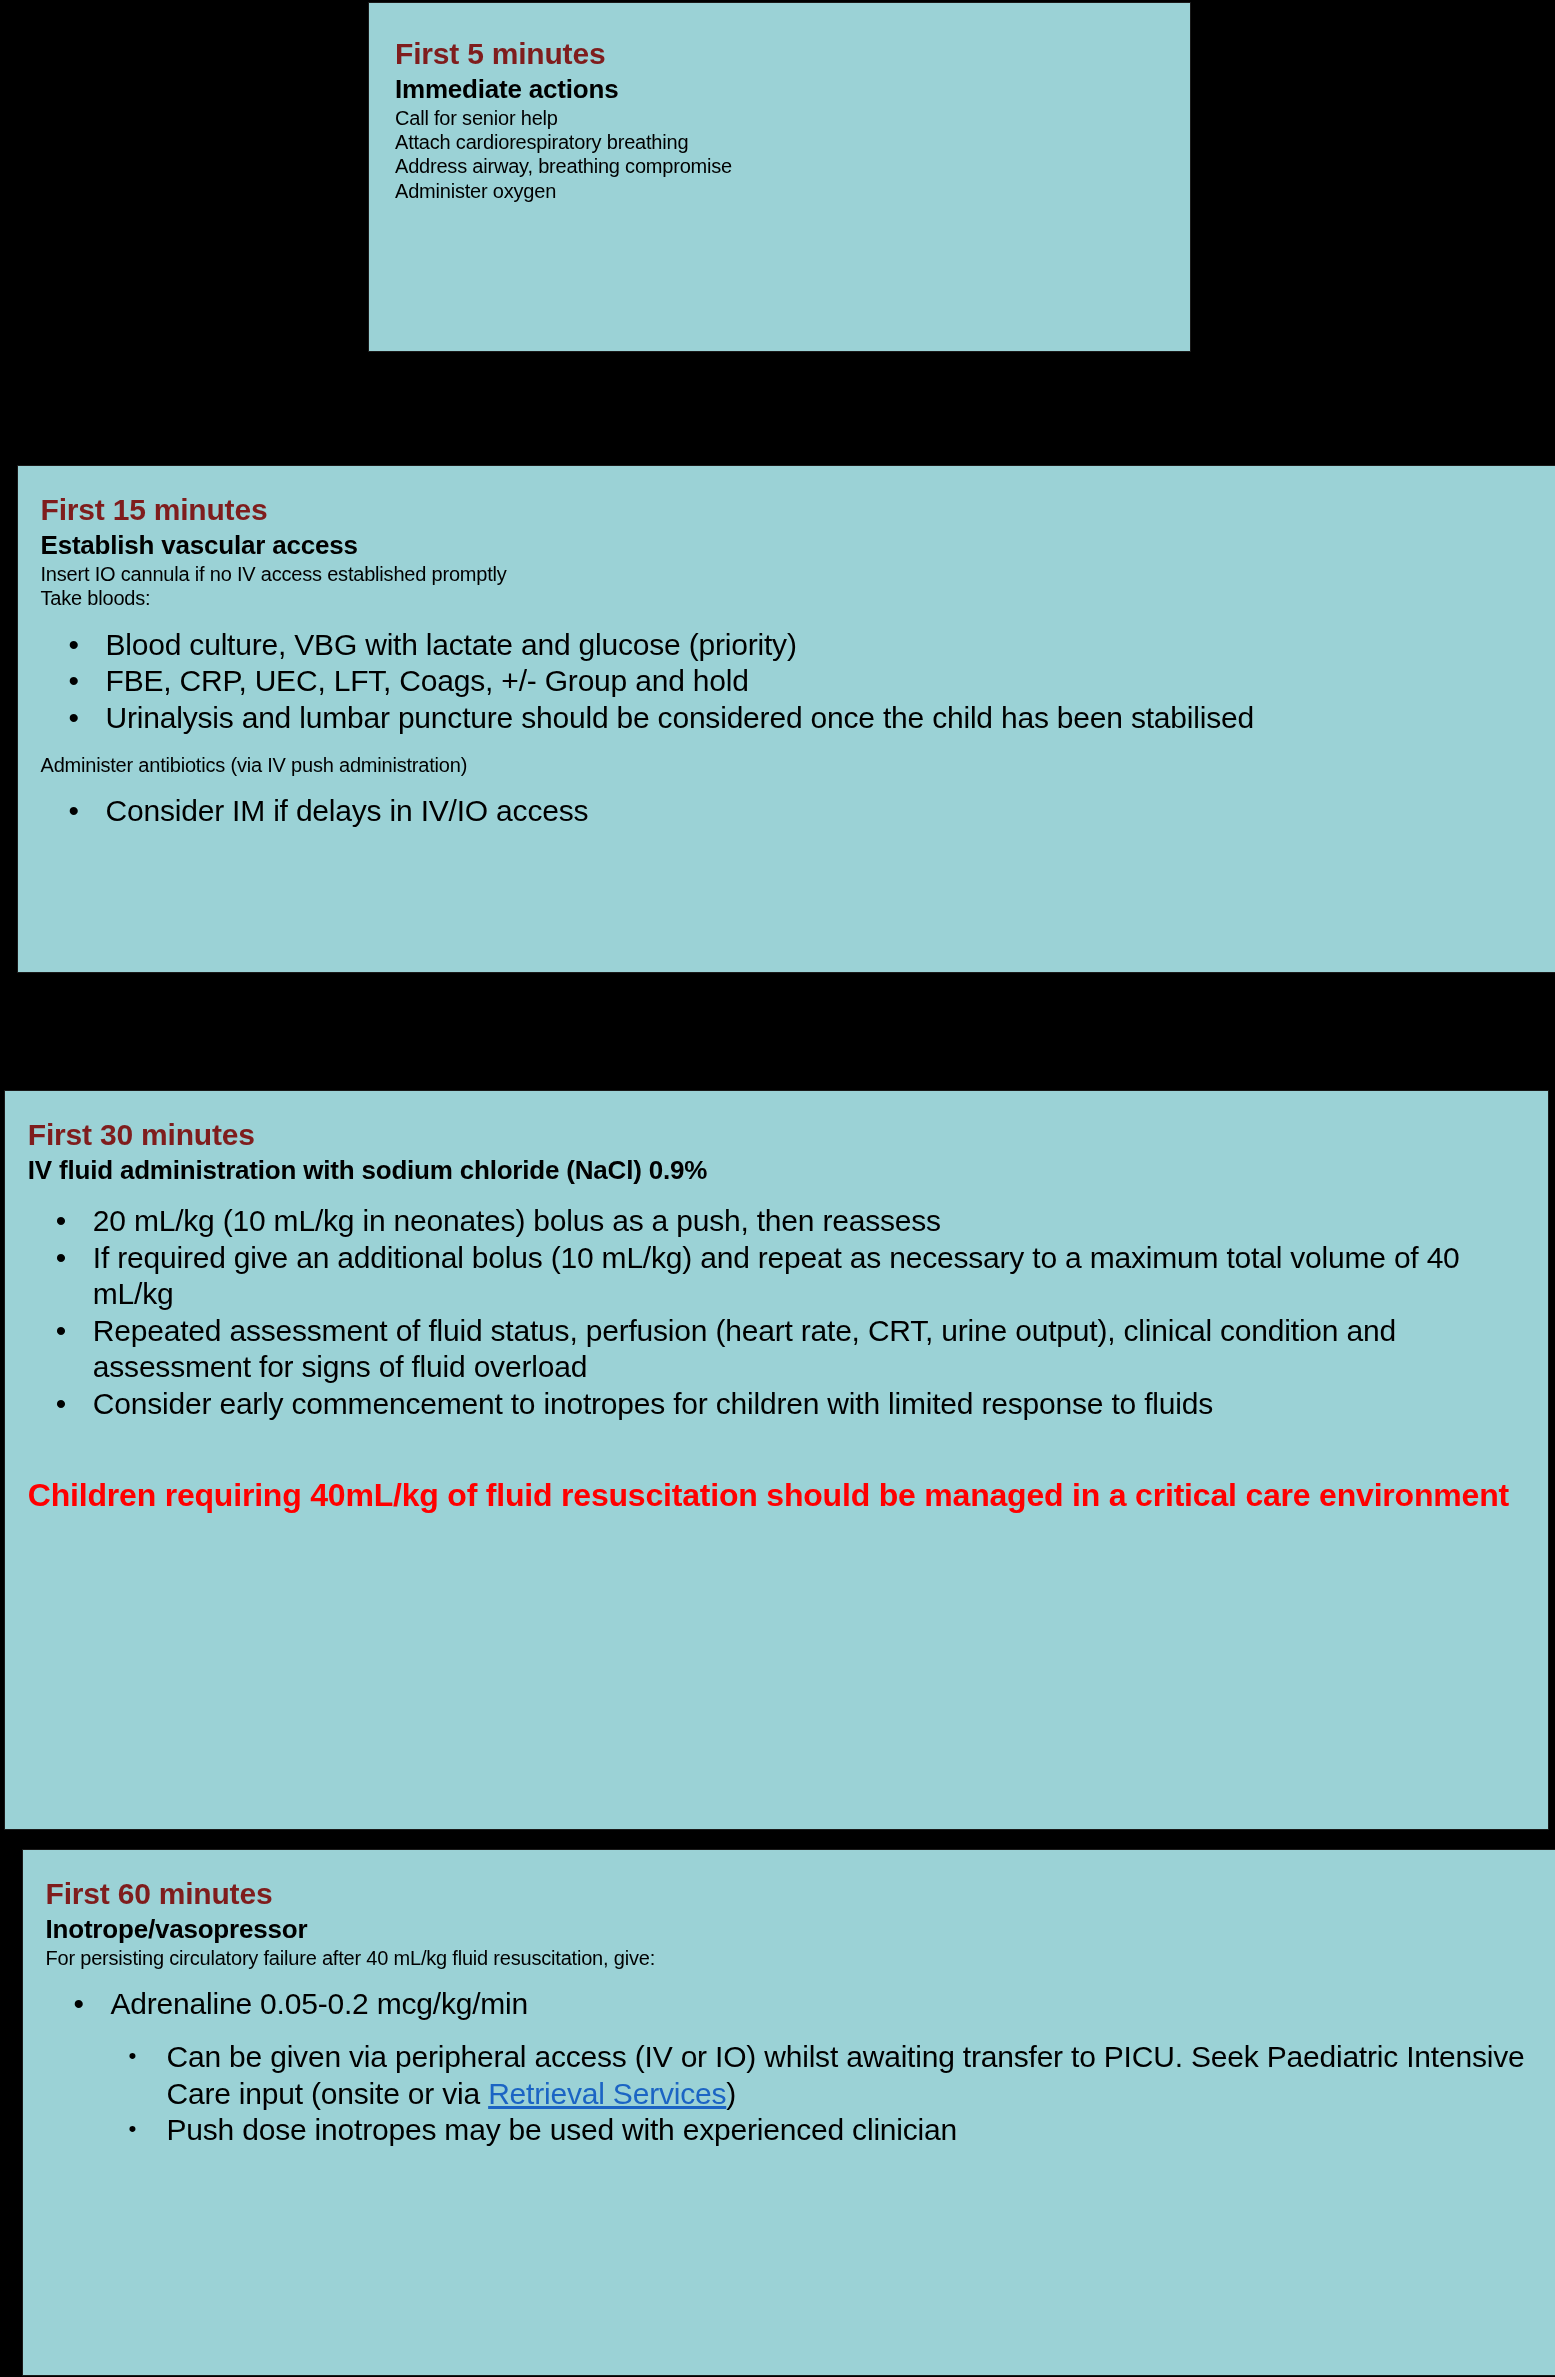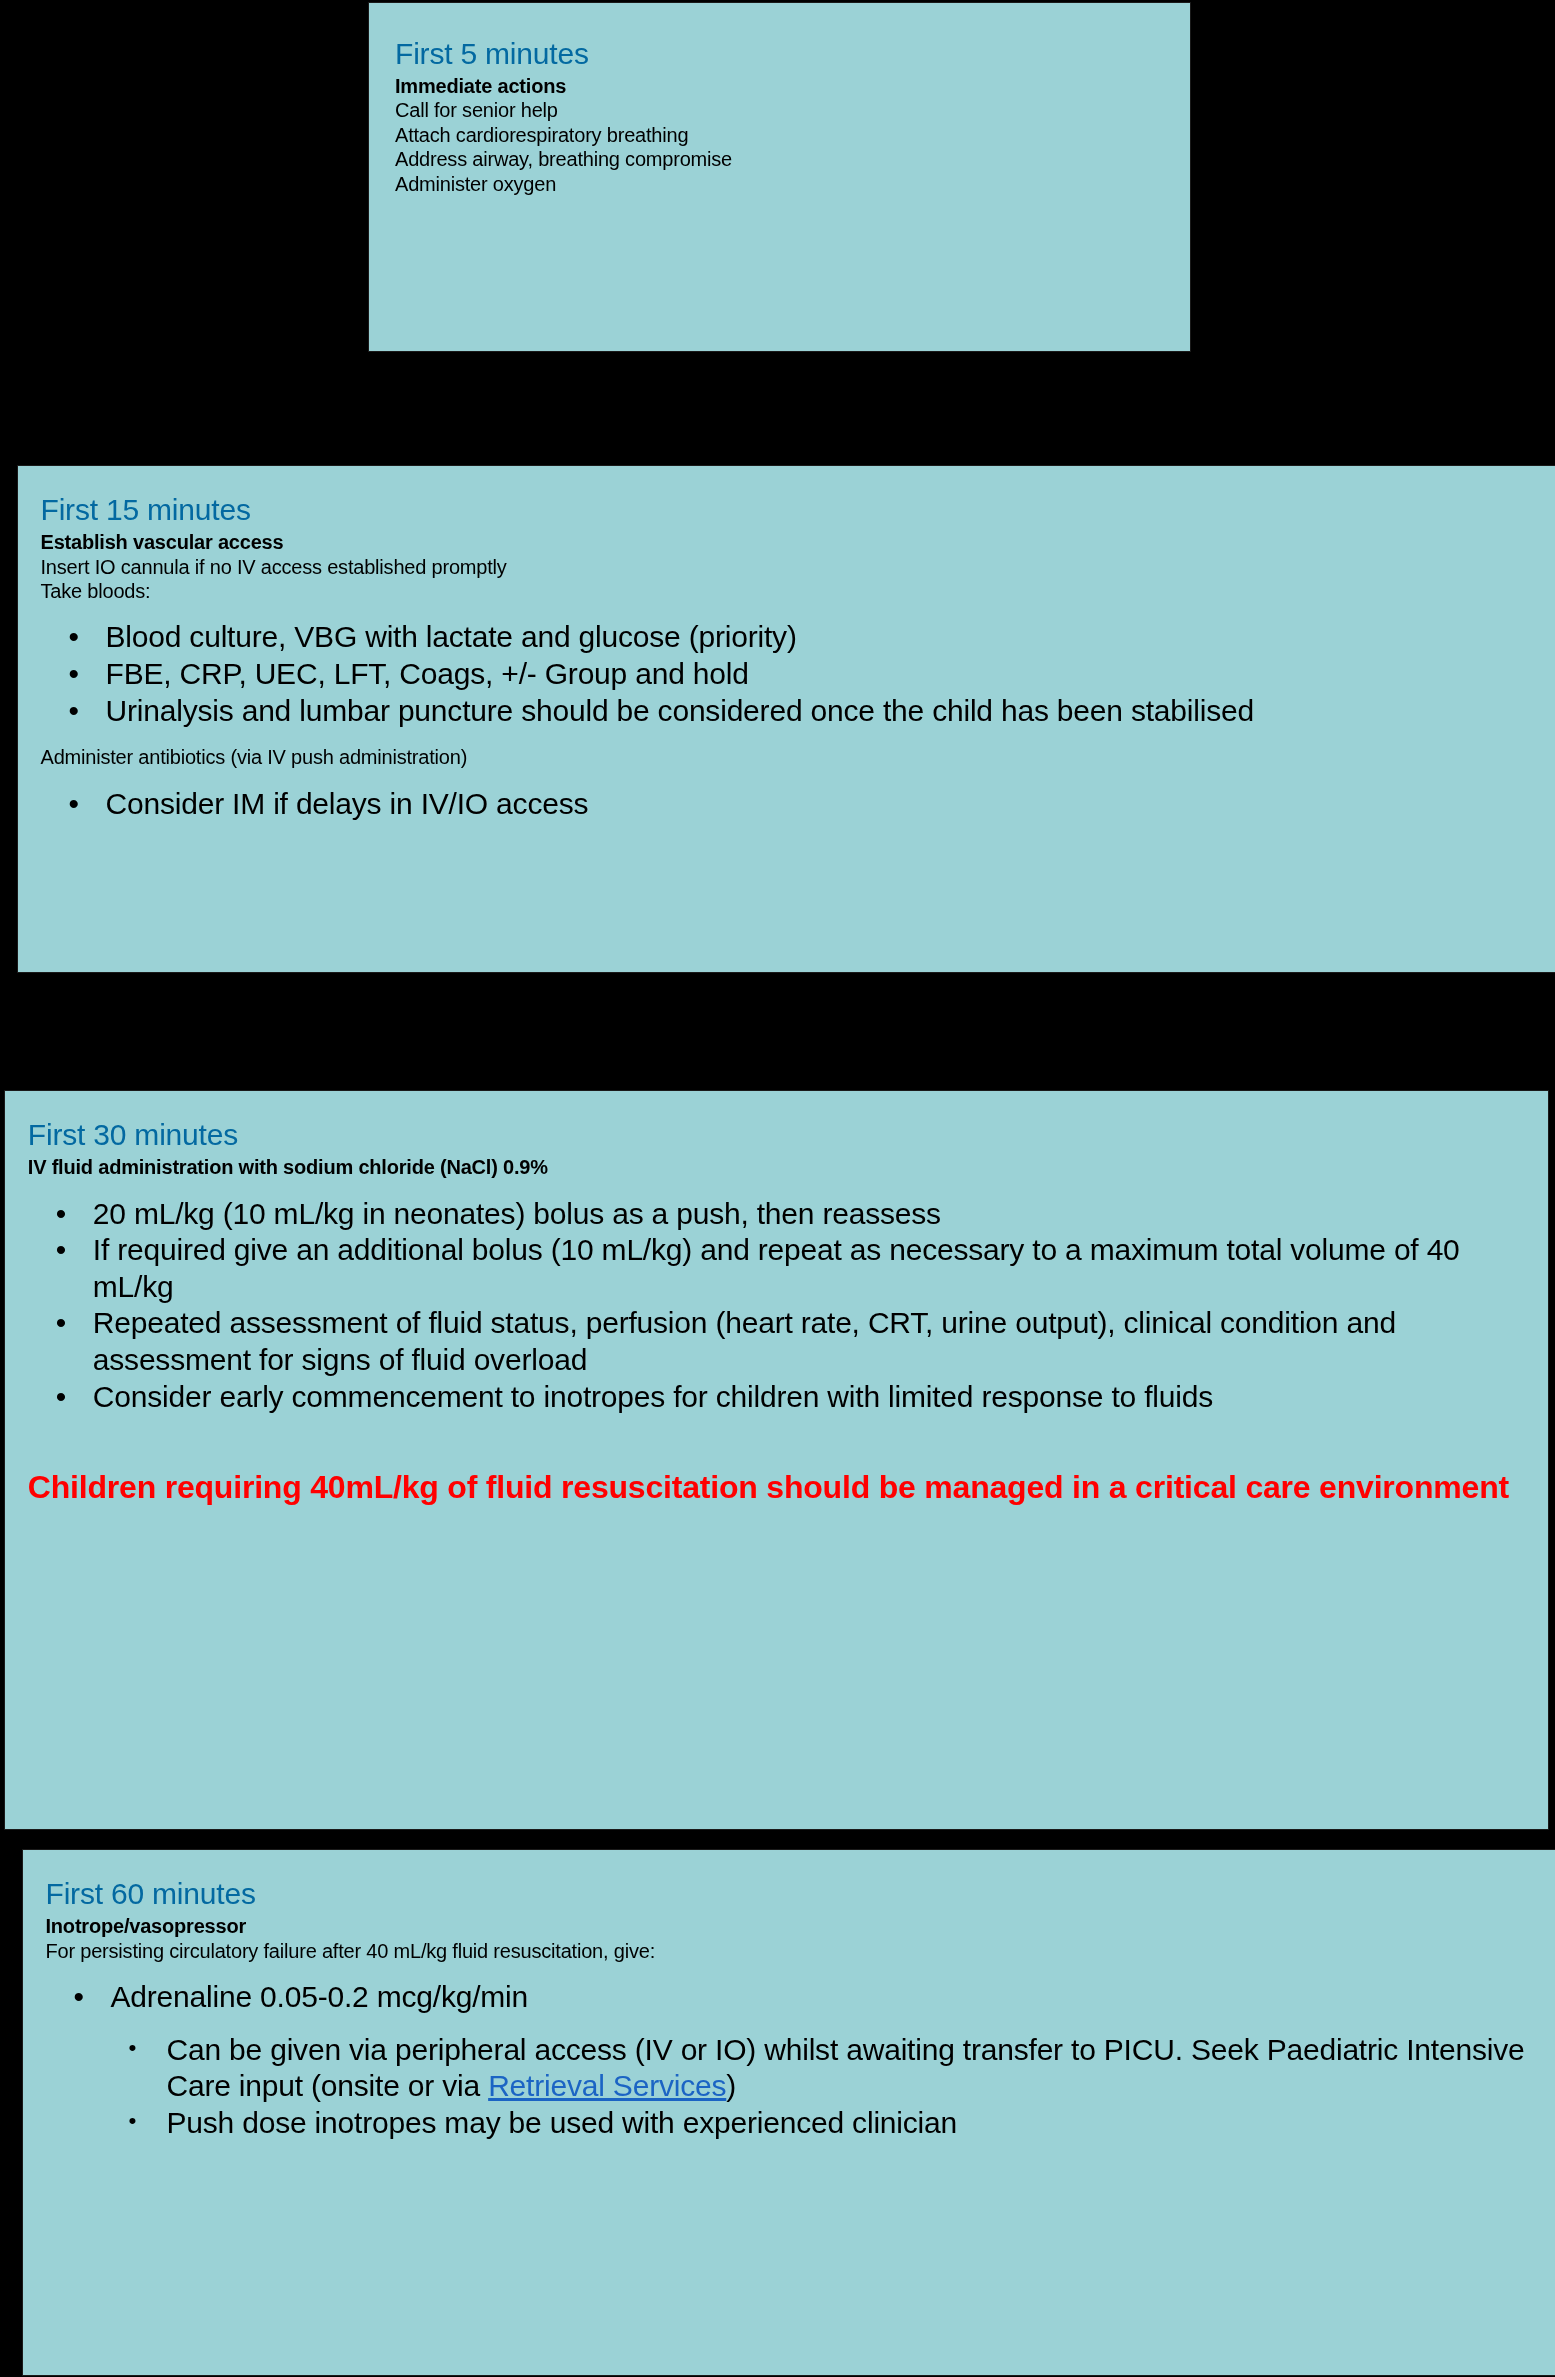--- a/index.html
+++ b/index.html
@@ -28,31 +28,31 @@
   #panel-15min  { left: 17px;   top: 465px;  width: 1545px; height: 508px; }
   #panel-30min  { left: 4.3px;   top: 1090px; width: 1545px; height: 740px; }
   #panel-60min  { left: 22px;   top: 1849px; width: 1545px; height: 527px; }
 
   .panel-inner {
     padding: 26px 22.5px 17.3px 22.5px;
   }
   #panel-5min .panel-inner { padding: 33px 26px 17.3px 26px; }
 
   .time-heading {
-    color: #0369a1;
-    font-weight: normal;
+    color: #7f1d1d;
+    font-weight: bold;
     font-size: 30px;
     line-height: 1.22;
     margin: 0 0 1.7px 0;
     letter-spacing: -0.2px;
   }
   .sub-heading {
     color: #000000;
     font-weight: bold;
-    font-size: 20px;
+    font-size: 26px;
     line-height: 1.22;
     margin: 0;
     letter-spacing: -0.2px;
   }
   .plain-line {
     color: #000000;
     font-size: 20px;
     line-height: 1.22;
     margin: 0;
     letter-spacing: -0.2px;

